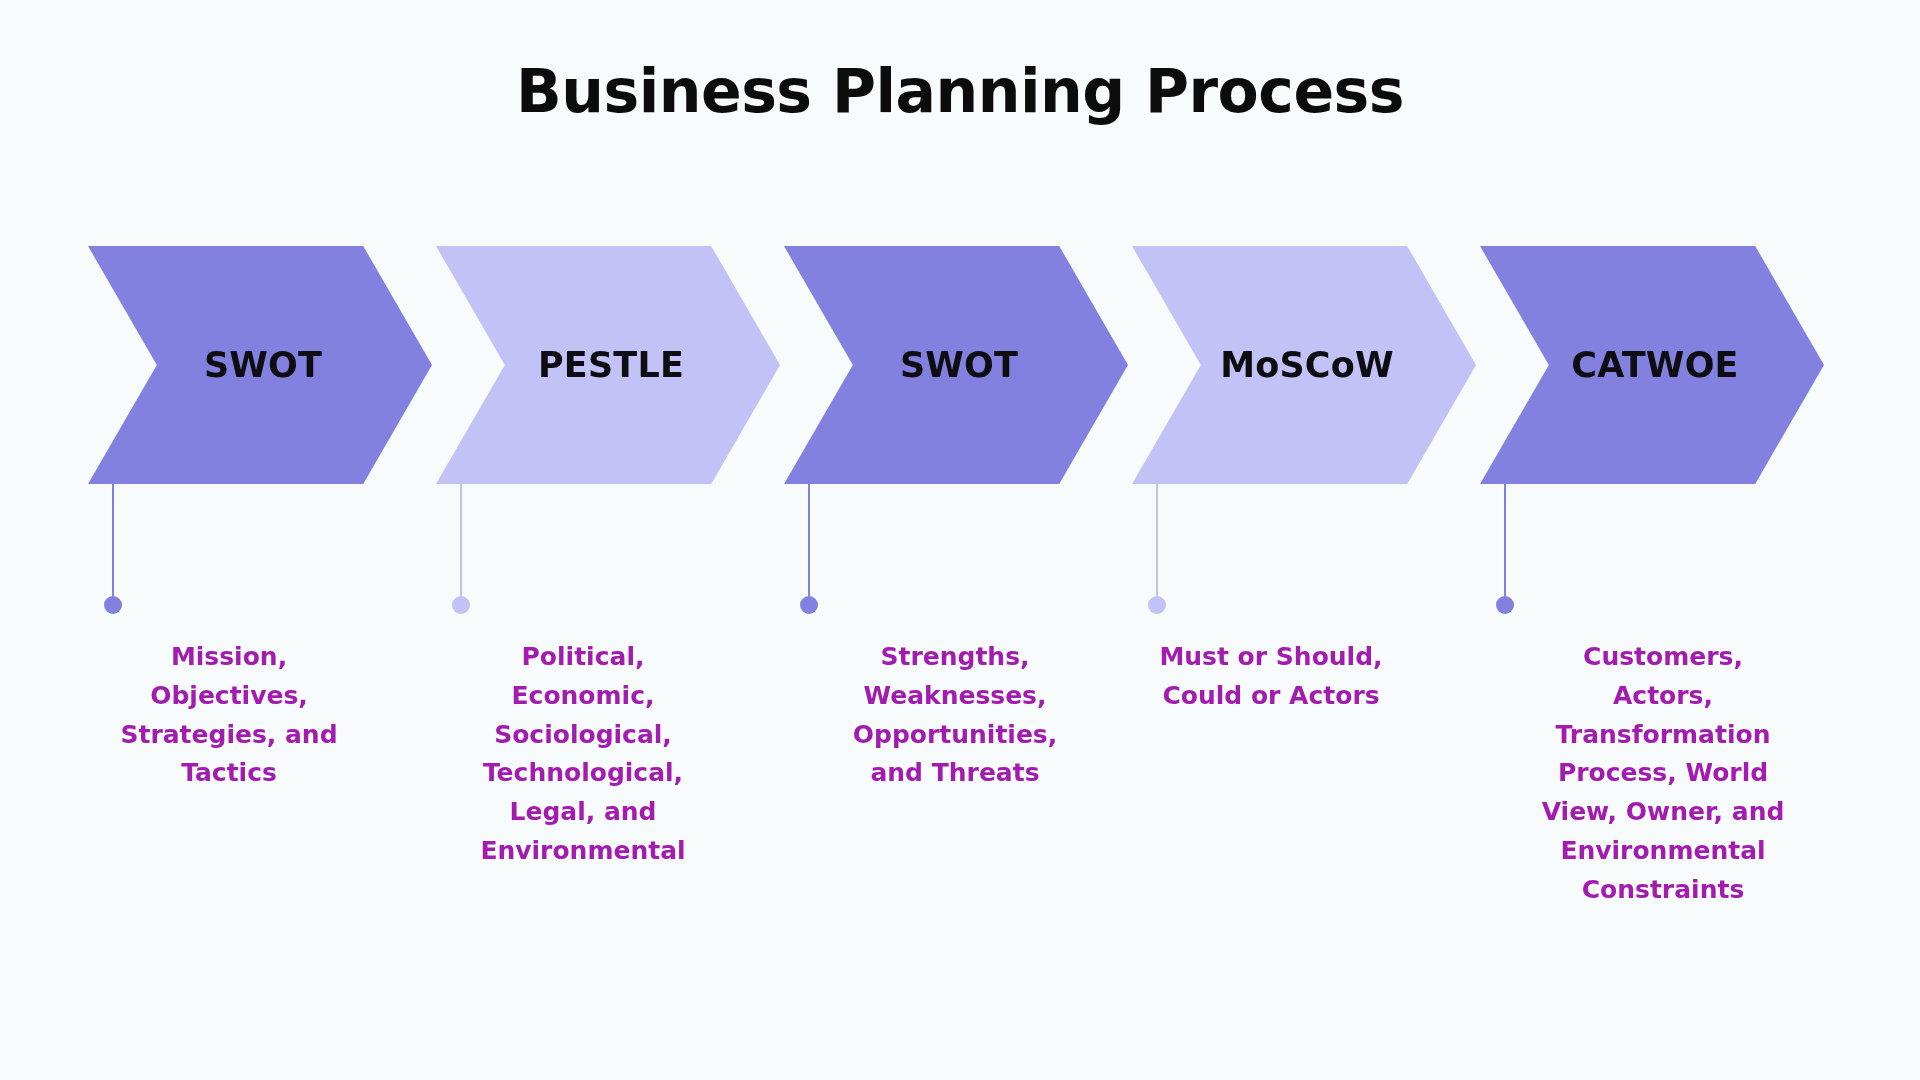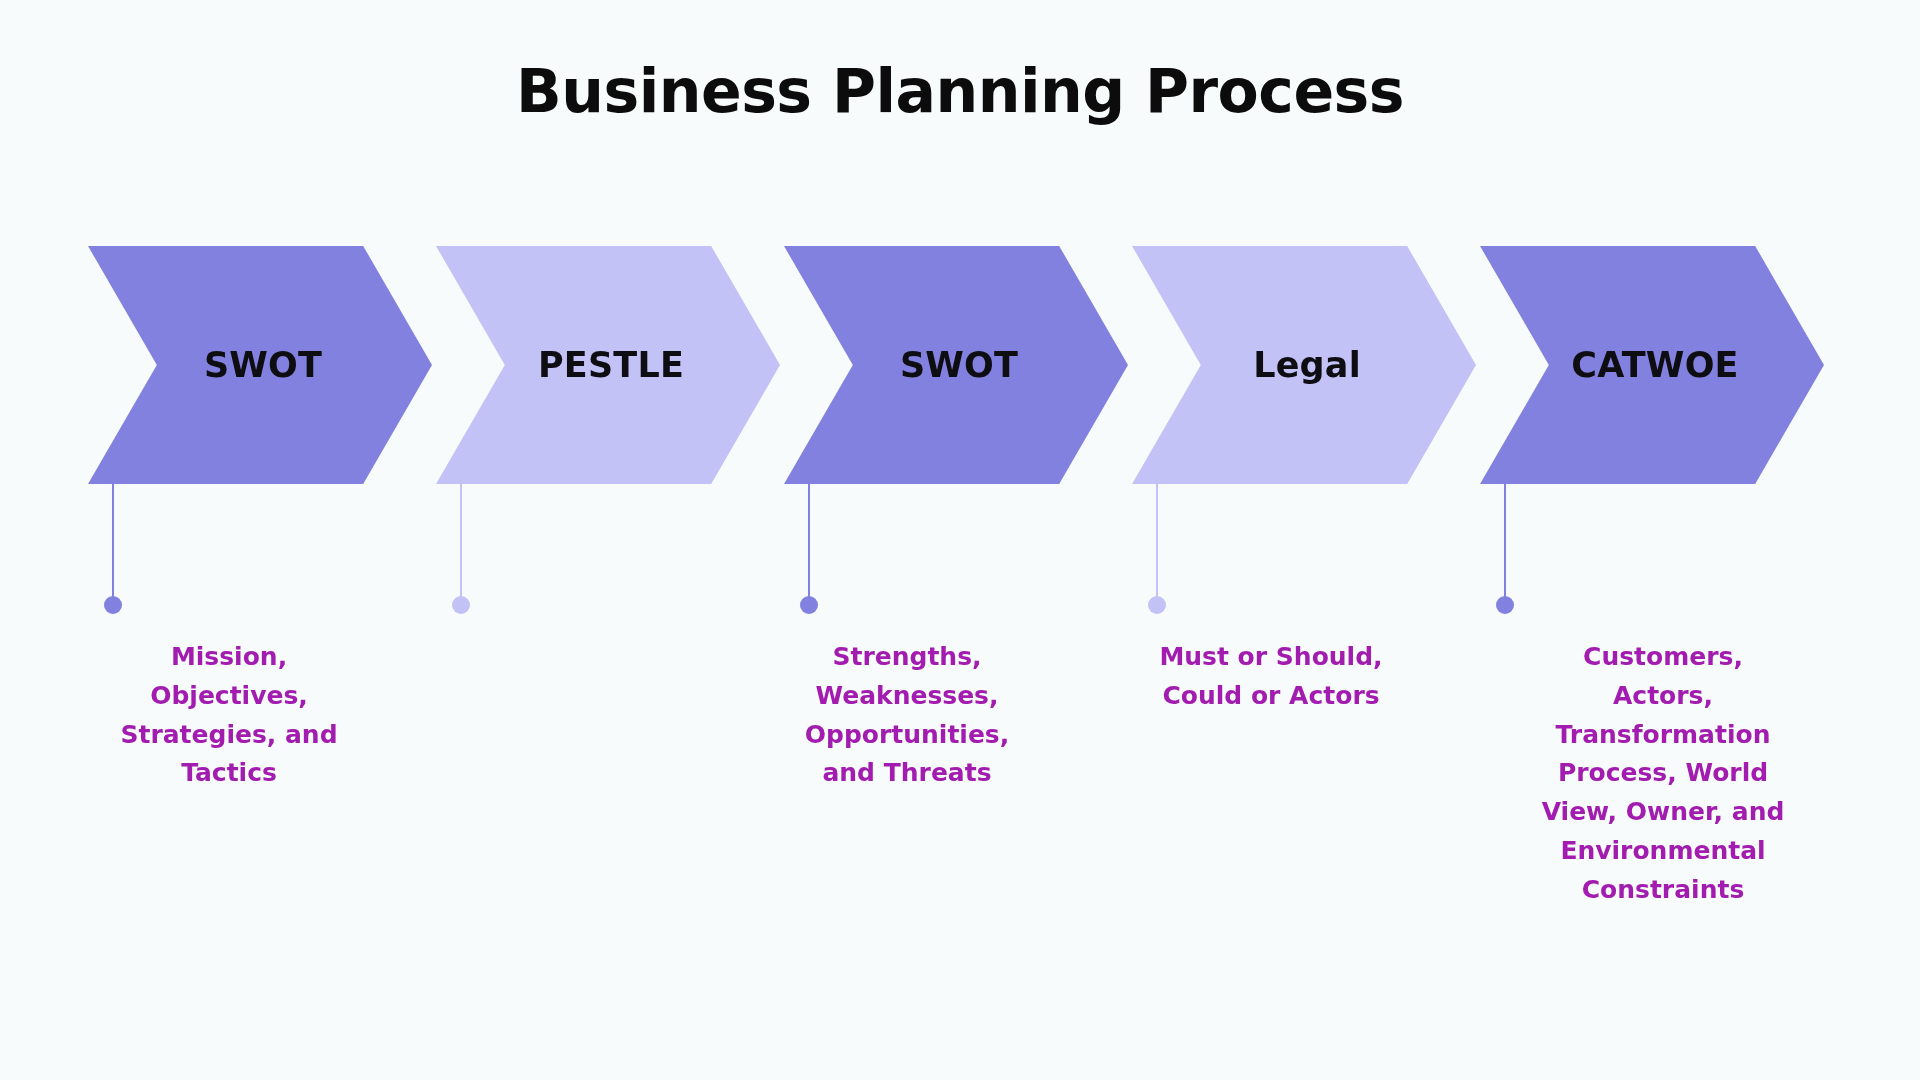--- a/index.html
+++ b/index.html
@@ -88,37 +88,38 @@
     <div class="chev" style="left:88px; background:#8281e0;">
       <span class="chev-label">SWOT</span>
     </div>
     <div class="chev" style="left:436px; background:#c3c2f7;align-items:center;">
       <span class="chev-label">PESTLE</span>
     </div>
     <div class="chev" style="left:784px; background:#8281e0;">
       <span class="chev-label">SWOT</span>
     </div>
     <div class="chev" style="left:1132px; background:#c3c2f7;">
-      <span class="chev-label">Legal</span>
+      <span class="chev-label">MoSCoW</span>
     </div>
     <div class="chev" style="left:1480px; background:#8281e0;align-items:center;">
       <span class="chev-label">CATWOE</span>
     </div>
   </div>
 
   <div class="connector" style="left:112px; background:#8281e0;"></div>
   <div class="connector" style="left:460px; background:#c3c2f7;"></div>
   <div class="connector" style="left:808px; background:#8281e0;"></div>
   <div class="connector" style="left:1156px; background:#c3c2f7;"></div>
   <div class="connector" style="left:1504px; background:#8281e0;"></div>
 
   <div class="dot" style="left:104px; background:#8281e0;"></div>
   <div class="dot" style="left:452px; background:#c3c2f7;"></div>
   <div class="dot" style="left:800px; background:#8281e0;"></div>
   <div class="dot" style="left:1148px; background:#c3c2f7;"></div>
   <div class="dot" style="left:1496px; background:#8281e0;"></div>
 
   <div class="desc" style="left:98px;">Mission, Objectives, Strategies, and Tactics</div>
-  <div class="desc" style="left:776px;">Strengths, Weaknesses, Opportunities, and Threats</div>
+  <div class="desc" style="left:452px;">Political, Economic, Sociological, Technological, Legal, and Environmental</div>
+  <div class="desc" style="left:824px;">Strengths, Weaknesses, Opportunities, and Threats</div>
   <div class="desc" style="left:1140px;">Must or Should, Could or Actors</div>
   <div class="desc" style="left:1532px;">Customers, Actors, Transformation Process, World View, Owner, and Environmental Constraints</div>
 
 </div>
 
 </body></html>

